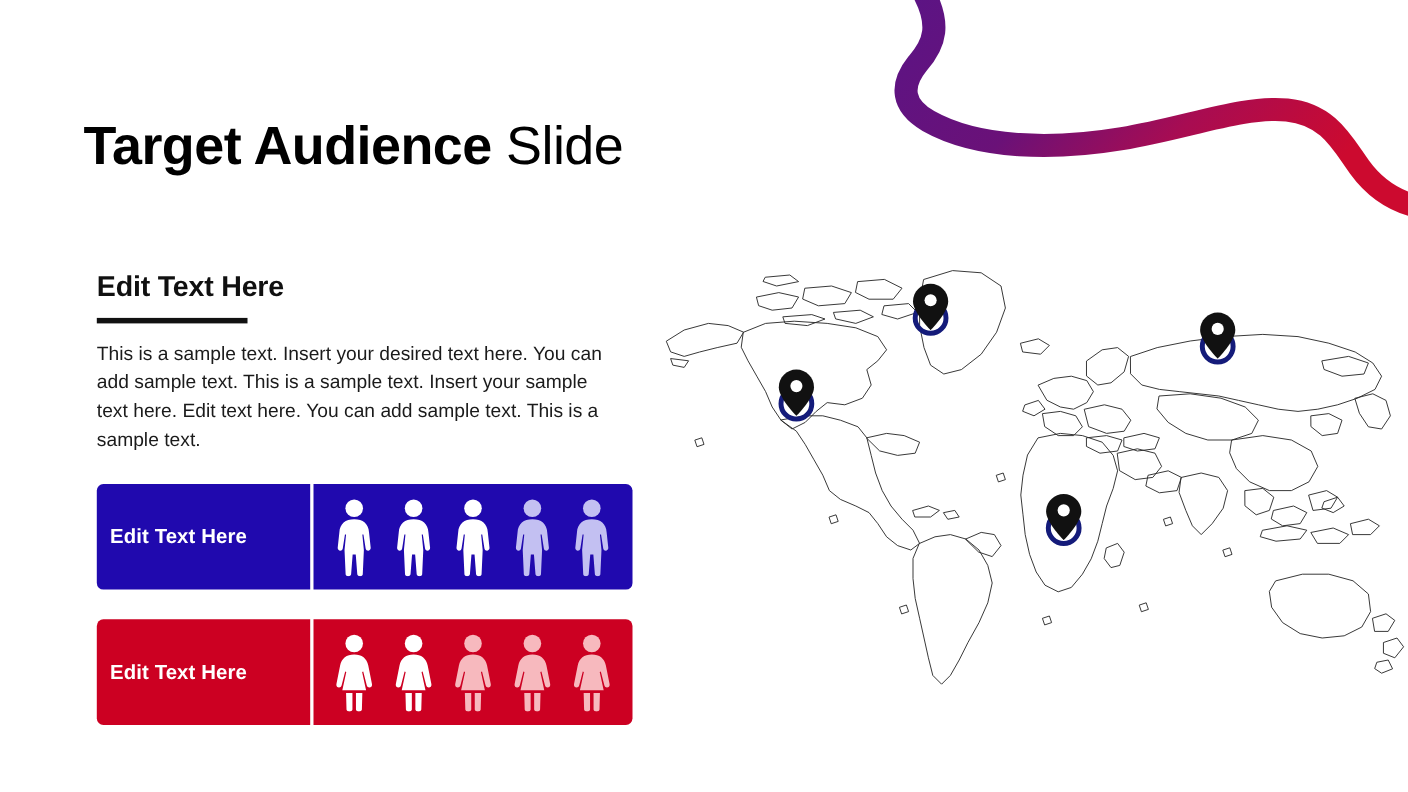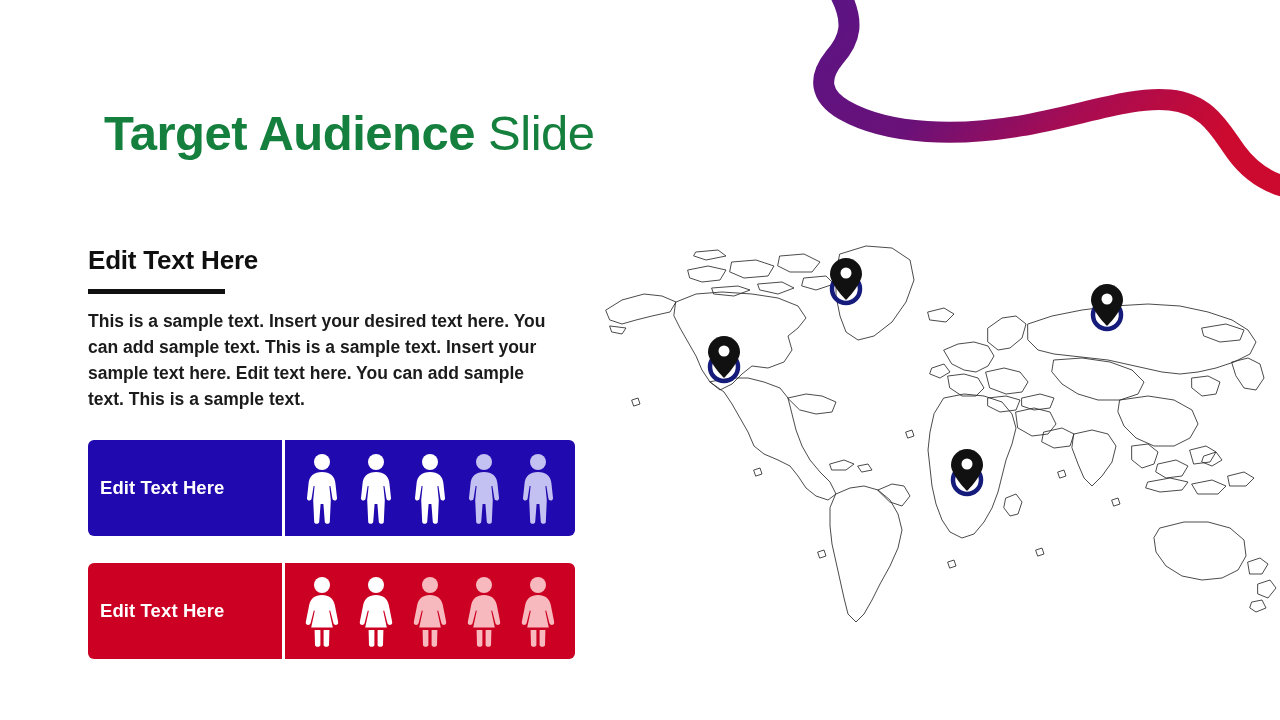--- a/index.html
+++ b/index.html
@@ -21,25 +21,25 @@
     top: 0;
     right: 0;
     width: 470px;
     height: 200px;
     pointer-events: none;
   }
 
   
   .title {
     position: absolute;
-    left: 104px;
+    left: 76px;
     top: 102px;
     font-size: 49px;
     line-height: 62px;
-    color: #15803d;
+    color: #000000;
     white-space: nowrap;
     letter-spacing: -0.5px;
   }
   .title-strong { font-weight: 700; }
   .title-light  { font-weight: 400; }
 
   
   .subtitle {
     position: absolute;
     left: 88px;
@@ -58,21 +58,21 @@
     background: #111111;
   }
   .body-text {
     position: absolute;
     left: 88px;
     top: 308px;
     width: 460px;
     font-size: 17.5px;
     line-height: 26px;
     color: #1b1b1b;
-    font-weight: 700;
+    font-weight: 400;
   }
 
   
   .bar {
     position: absolute;
     left: 88px;
     width: 487px;
     height: 96px;
     display: flex;
     gap: 3px;

